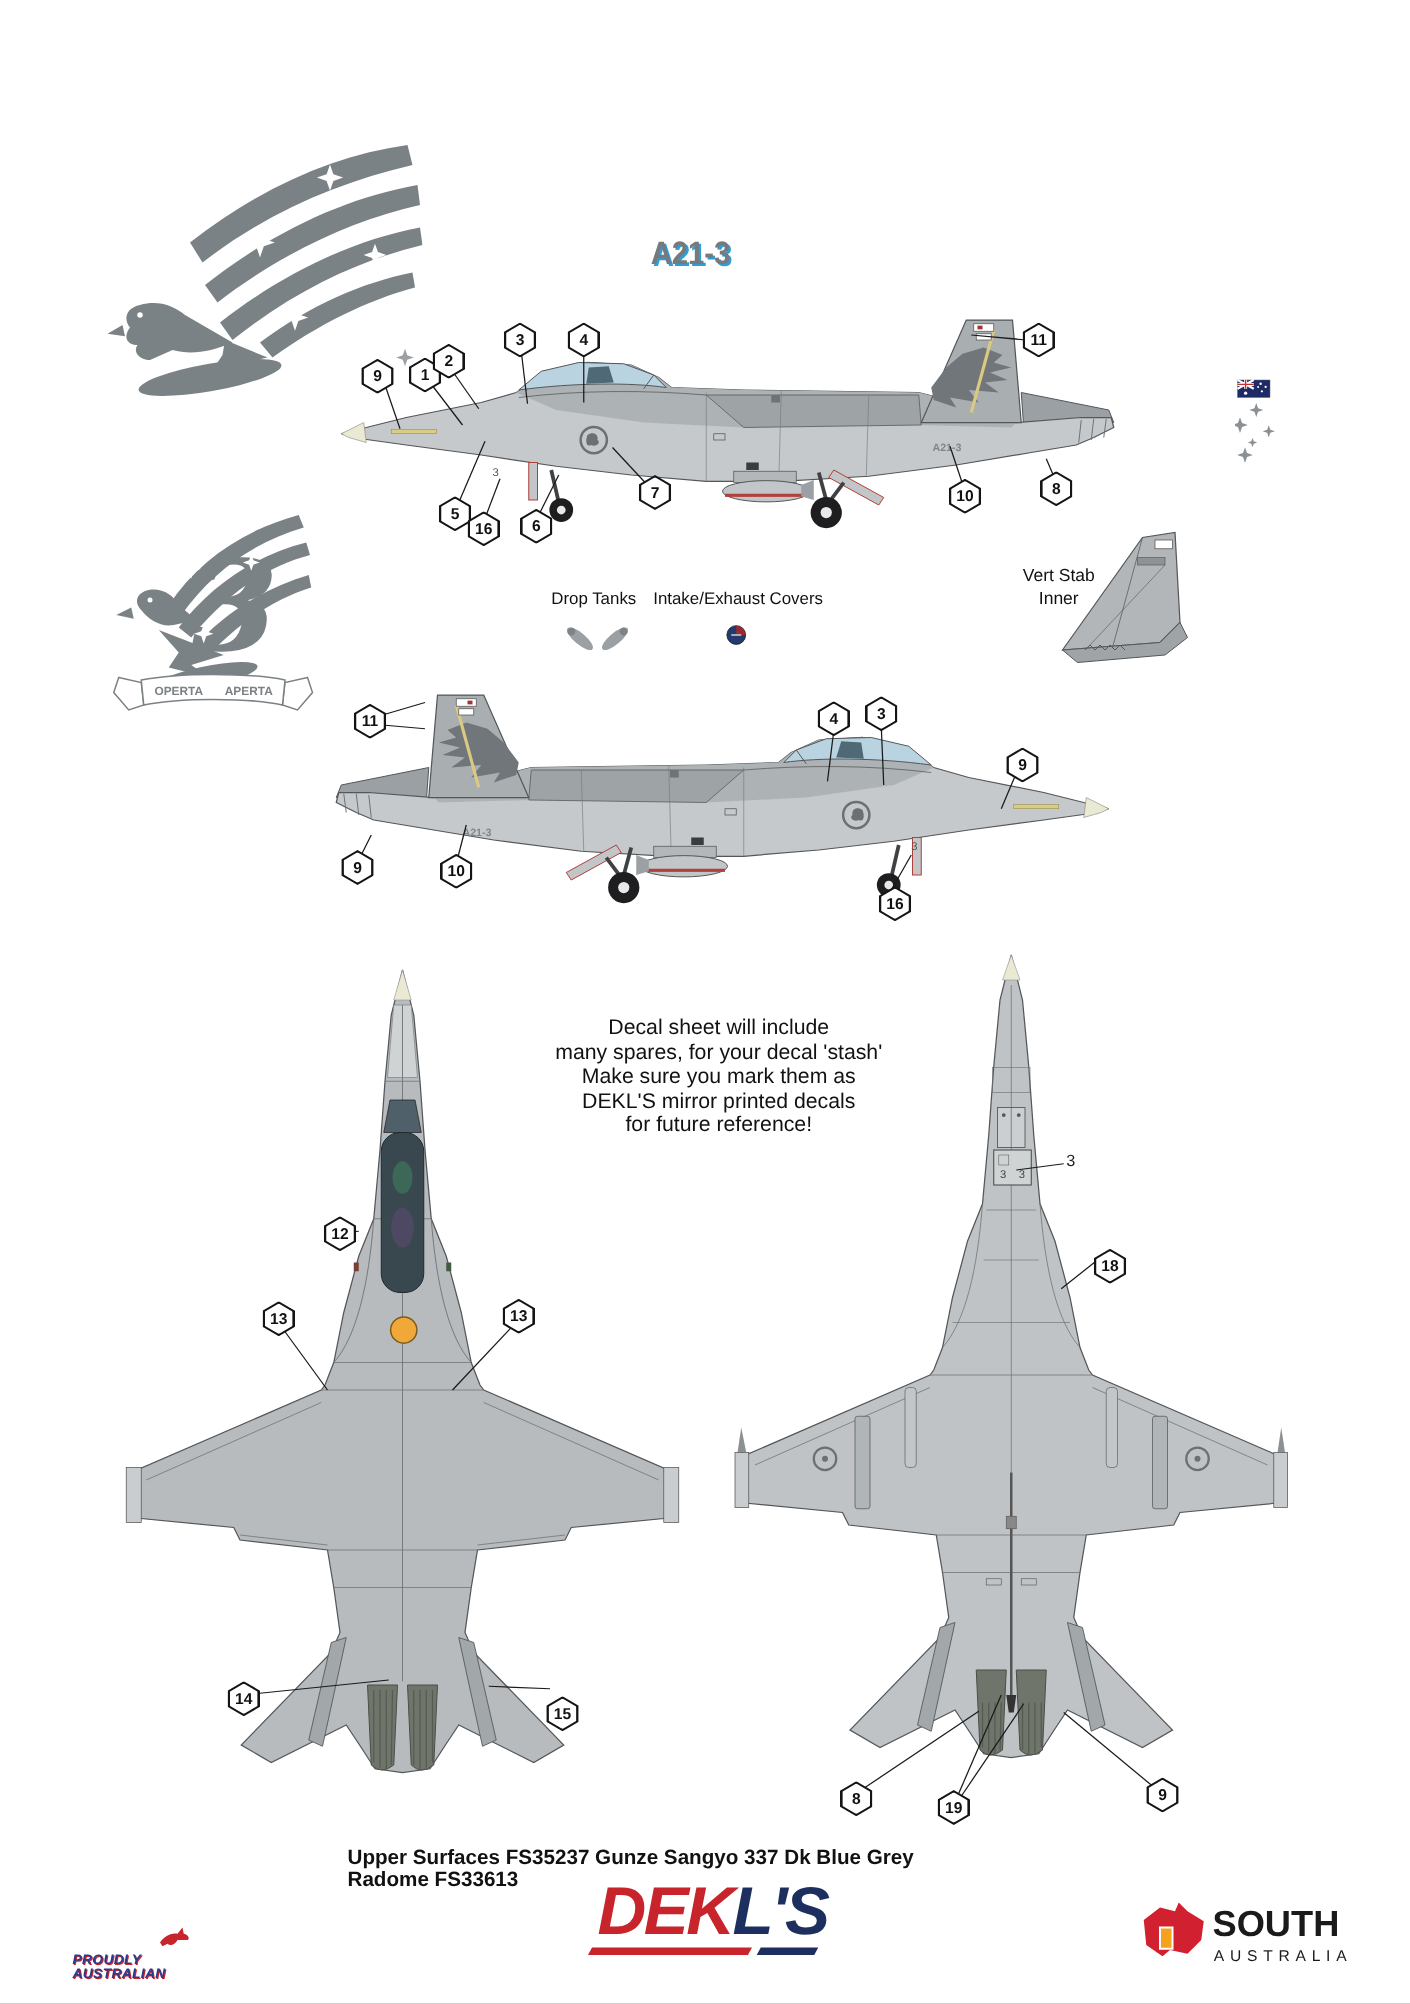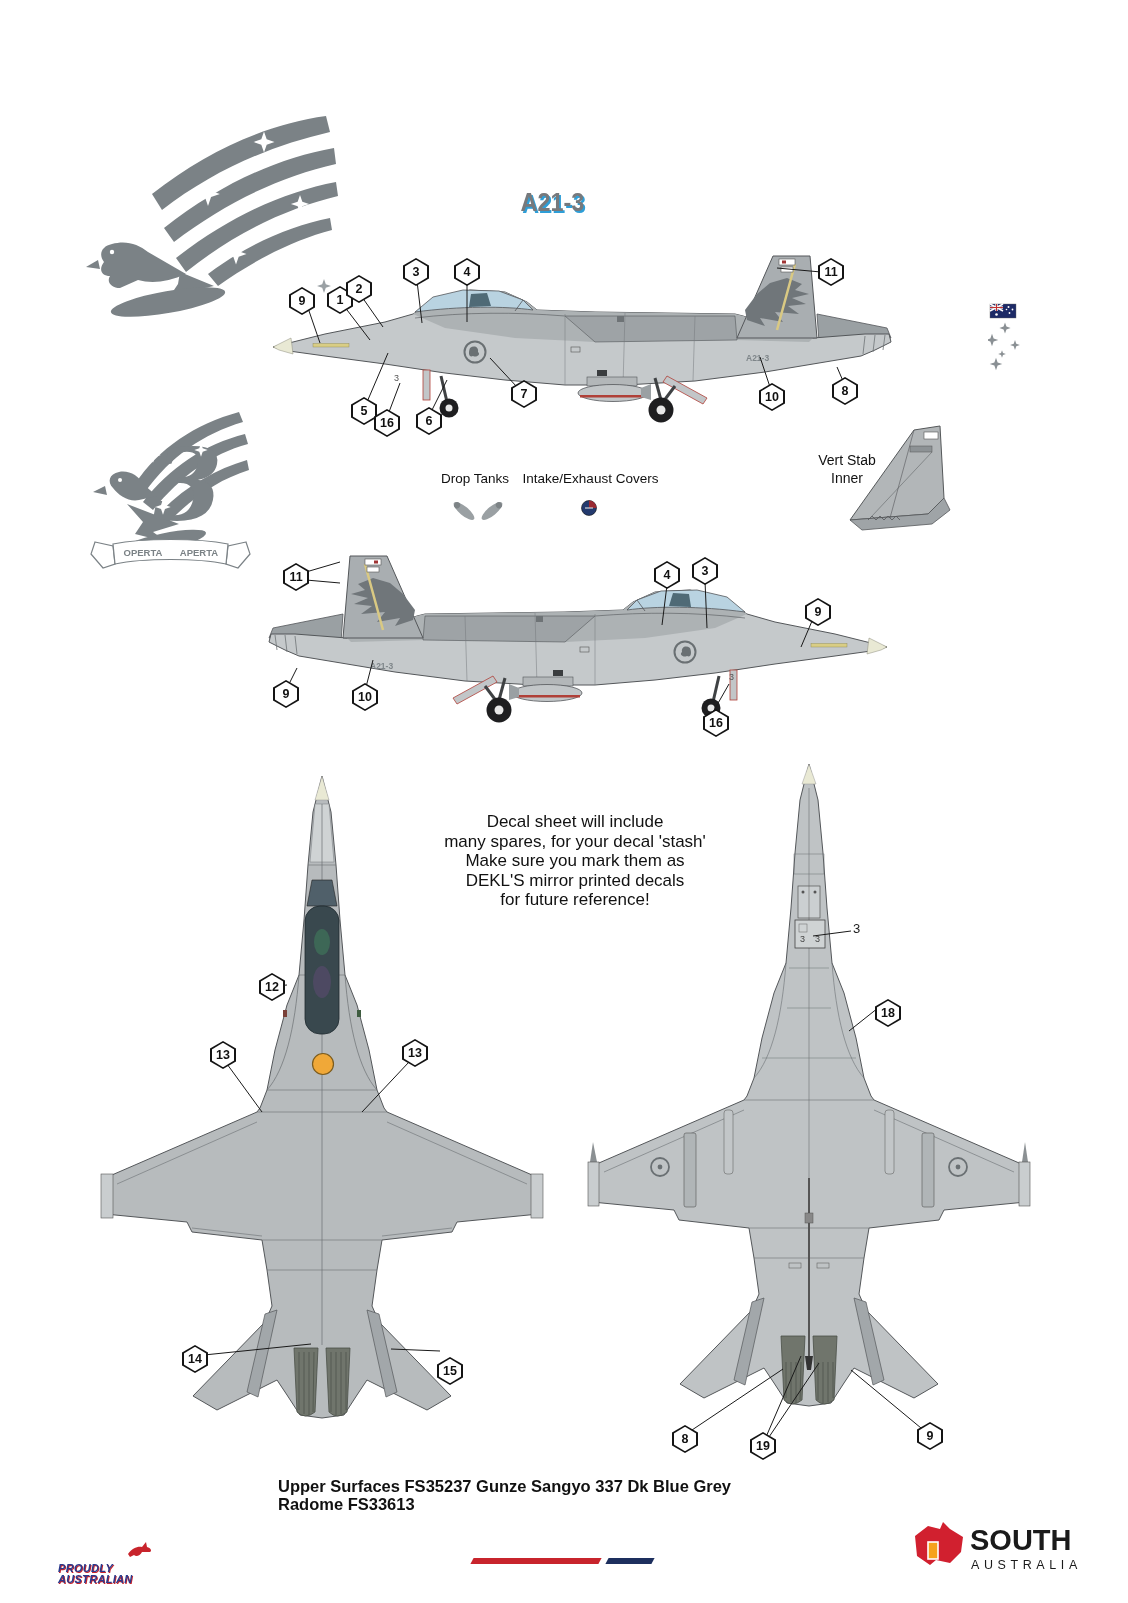--- a/index.html
+++ b/index.html
@@ -462,20 +462,23 @@
   </div>
 
   <div class="proudly" style="left:58px;top:1543px;">
     <div>PROUDLY</div>
     <div>AUSTRALIAN</div>
   </div>
   <svg class="abs" style="left:124px;top:1538px;" width="30" height="20" viewBox="0 0 30 20">
     <path d="M4,16 C8,10 14,8 18,9 L22,4 L23,9 C27,10 28,13 26,14 L18,14 C16,18 12,19 10,17 L6,19 Z" fill="#c8242c"></path>
   </svg>
 
+  <div class="dekls" style="left:455px;top:1502px;width:230px;text-align:center;">
+    <span class="p1">DEK</span><span class="p2">L'S</span>
+  </div>
   <div class="dekls-bar" style="left:472px;top:1558px;width:128px;background:#c8242c;"></div>
   <div class="dekls-bar" style="left:607px;top:1558px;width:46px;background:#1d2f5e;"></div>
 
   <svg class="abs" style="left:905px;top:1520px;" width="62" height="50" viewBox="0 0 62 50">
     <path d="M10,16 L23,6 L35,9 L38,2 L45,9 L58,17 L56,32 L45,43 L31,40 L25,45 L12,36 Z" fill="#d1202f"></path>
     <rect x="23" y="22" width="10" height="17" fill="#f6a21c" stroke="#fff" stroke-width="1.6"></rect>
   </svg>
   <div class="south-t1" style="left:970px;top:1524px;">SOUTH</div>
   <div class="south-t2" style="left:971px;top:1558px;">AUSTRALIA</div>
 

